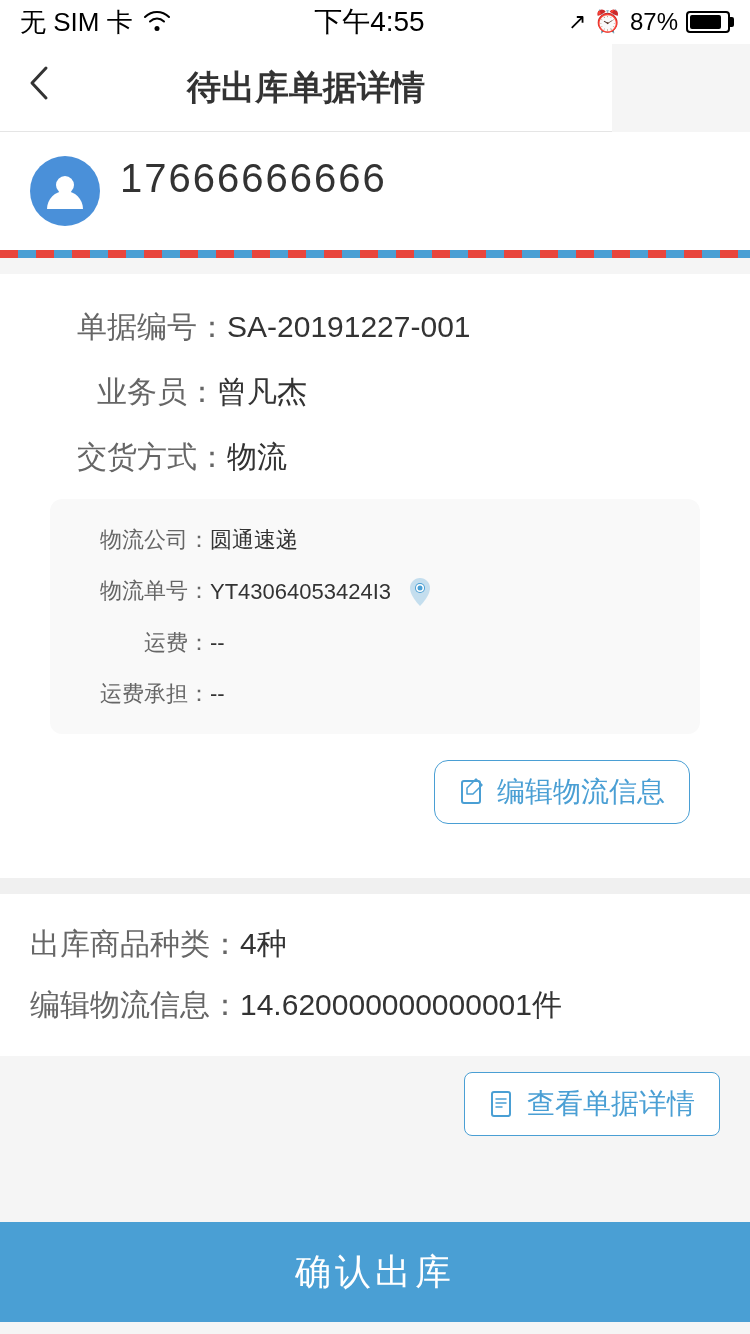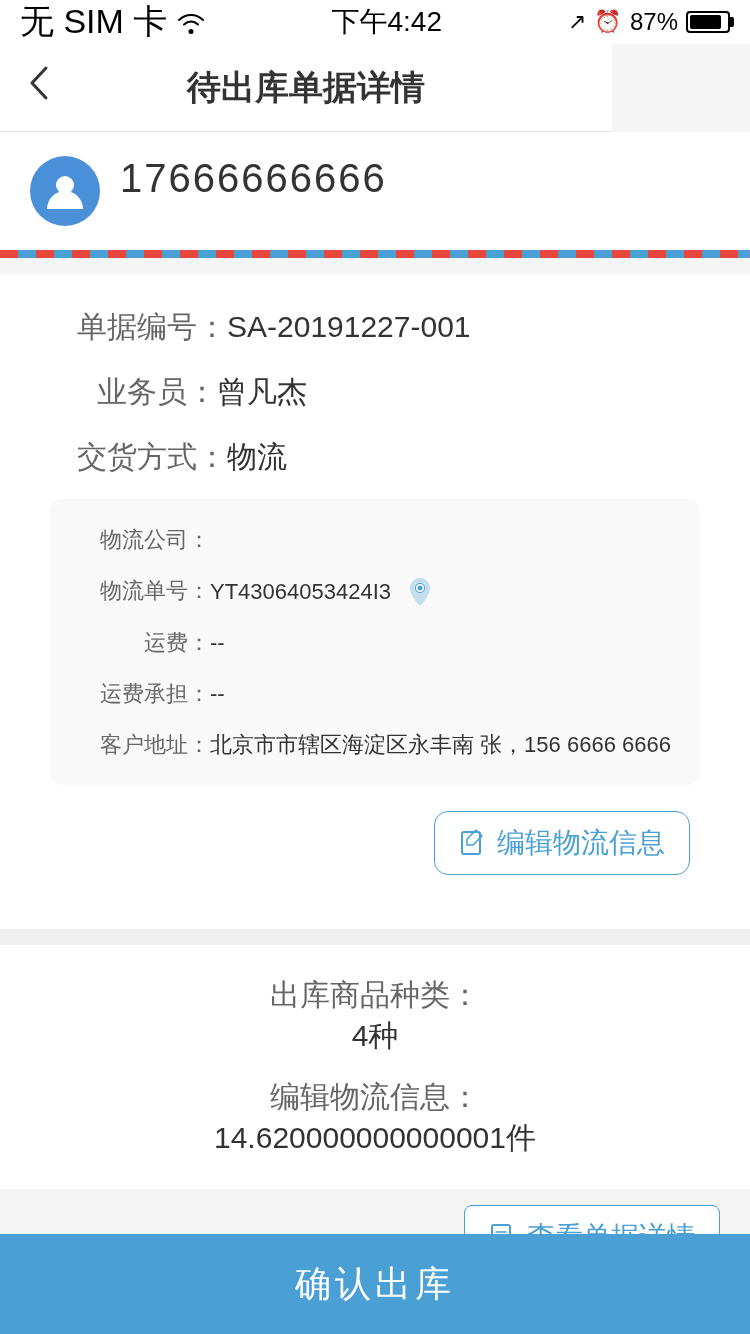--- a/index.html
+++ b/index.html
@@ -21,21 +21,21 @@
       display: flex;
       align-items: center;
       justify-content: space-between;
       padding: 0 20px;
       font-size: 28px;
     }
     .status-left {
       display: flex;
       align-items: center;
       gap: 10px;
-      font-size: 34px;
+      font-size: 26px;
       color: #000;
     }
     .status-right {
       display: flex;
       align-items: center;
       gap: 8px;
       font-size: 24px;
       color: #000;
     }
     .battery-icon {
@@ -233,25 +233,24 @@
       background: #f0f0f0;
     }
 
     
     .product-section {
       background: #fff;
       padding: 30px 30px;
     }
     .product-row {
       display: flex;
-      align-items: center;
+      align-items: flex-end;
       margin-bottom: 20px;
       font-size: 30px;
       color: #333;
-      flex-direction: column;
     }
     .product-row:last-child {
       margin-bottom: 0;
     }
     .product-label {
       color: #666;
       min-width: 160px;
       text-align: right;
     }
     .product-value {
@@ -273,21 +272,21 @@
       background: #fff;
       display: flex;
       align-items: center;
       gap: 10px;
       cursor: pointer;
     }
 
     
     .bottom-bar {
       position: fixed;
-      bottom: 0;
+      bottom: 12px;
       left: 0;
       width: 750px;
       height: 100px;
       background: #4a9fd4;
       display: flex;
       align-items: center;
       justify-content: center;
       cursor: pointer;
     }
     .confirm-text {
@@ -305,21 +304,21 @@
     <span>无 SIM 卡</span>
     <span>
       <svg width="28" height="22" viewBox="0 0 28 22" fill="none">
         <path d="M14 17a2.5 2.5 0 1 1 0 5 2.5 2.5 0 0 1 0-5z" fill="#000"></path>
         <path d="M7 12.5C8.9 10.7 11.3 9.5 14 9.5s5.1 1.2 7 3" stroke="#000" stroke-width="2" fill="none" stroke-linecap="round"></path>
         <path d="M2 8C5.2 4.9 9.4 3 14 3s8.8 1.9 12 5" stroke="#000" stroke-width="2" fill="none" stroke-linecap="round"></path>
       </svg>
     </span>
   </div>
   <div class="status-center">
-    <span style="font-size:28px;font-weight:500;color:#000;">下午4:42</span>
+    <span style="font-size:28px;font-weight:500;color:#000;">下午4:55</span>
   </div>
   <div class="status-right">
     <span style="font-size:22px;">↗</span>
     <span style="font-size:22px;">⏰</span>
     <span style="font-size:24px;">87%</span>
     <div class="battery-icon">
       <div class="battery-fill"></div>
     </div>
   </div>
 </div>
@@ -357,20 +356,21 @@
       <span class="info-value">曾凡杰</span>
     </div>
     <div class="info-row">
       <span class="info-label">交货方式：</span>
       <span class="info-value">物流</span>
     </div>
 
     <div class="logistics-card">
       <div class="logistics-row">
         <span class="logistics-label">物流公司：</span>
+        <span class="logistics-value">圆通速递</span>
       </div>
       <div class="logistics-row">
         <span class="logistics-label">物流单号：</span>
         <span class="logistics-value">
           <span>YT43064053424I3</span>
           <svg class="location-icon" viewBox="0 0 34 34" fill="none">
             <circle cx="17" cy="14" r="5" fill="#4a9fd4"></circle>
             <path d="M17 4C11.5 4 7 8.5 7 14c0 8 10 18 10 18s10-10 10-18c0-5.5-4.5-10-10-10z" fill="#4a9fd4" opacity="0.3"></path>
             <circle cx="17" cy="14" r="4" fill="#fff"></circle>
             <circle cx="17" cy="14" r="2.5" fill="#4a9fd4"></circle>
@@ -378,24 +378,20 @@
         </span>
       </div>
       <div class="logistics-row">
         <span class="logistics-label">运费：</span>
         <span class="logistics-value">--</span>
       </div>
       <div class="logistics-row">
         <span class="logistics-label">运费承担：</span>
         <span class="logistics-value">--</span>
       </div>
-      <div class="logistics-row">
-        <span class="logistics-label">客户地址：</span>
-        <span class="logistics-value" style="flex-wrap:wrap;word-break:break-all;">北京市市辖区海淀区永丰南  张，156 6666 6666</span>
-      </div>
     </div>
 
     <div class="edit-btn-row">
       <button class="edit-btn">
         <svg class="edit-icon" viewBox="0 0 28 28" fill="none">
           <rect x="3" y="3" width="18" height="22" rx="2" stroke="#4a9fd4" stroke-width="2" fill="none"></rect>
           <path d="M17 1l6 6-9 9H8v-6l9-9z" fill="none" stroke="#4a9fd4" stroke-width="1.5" stroke-linejoin="round"></path>
         </svg>
         <span>编辑物流信息</span>
       </button>

